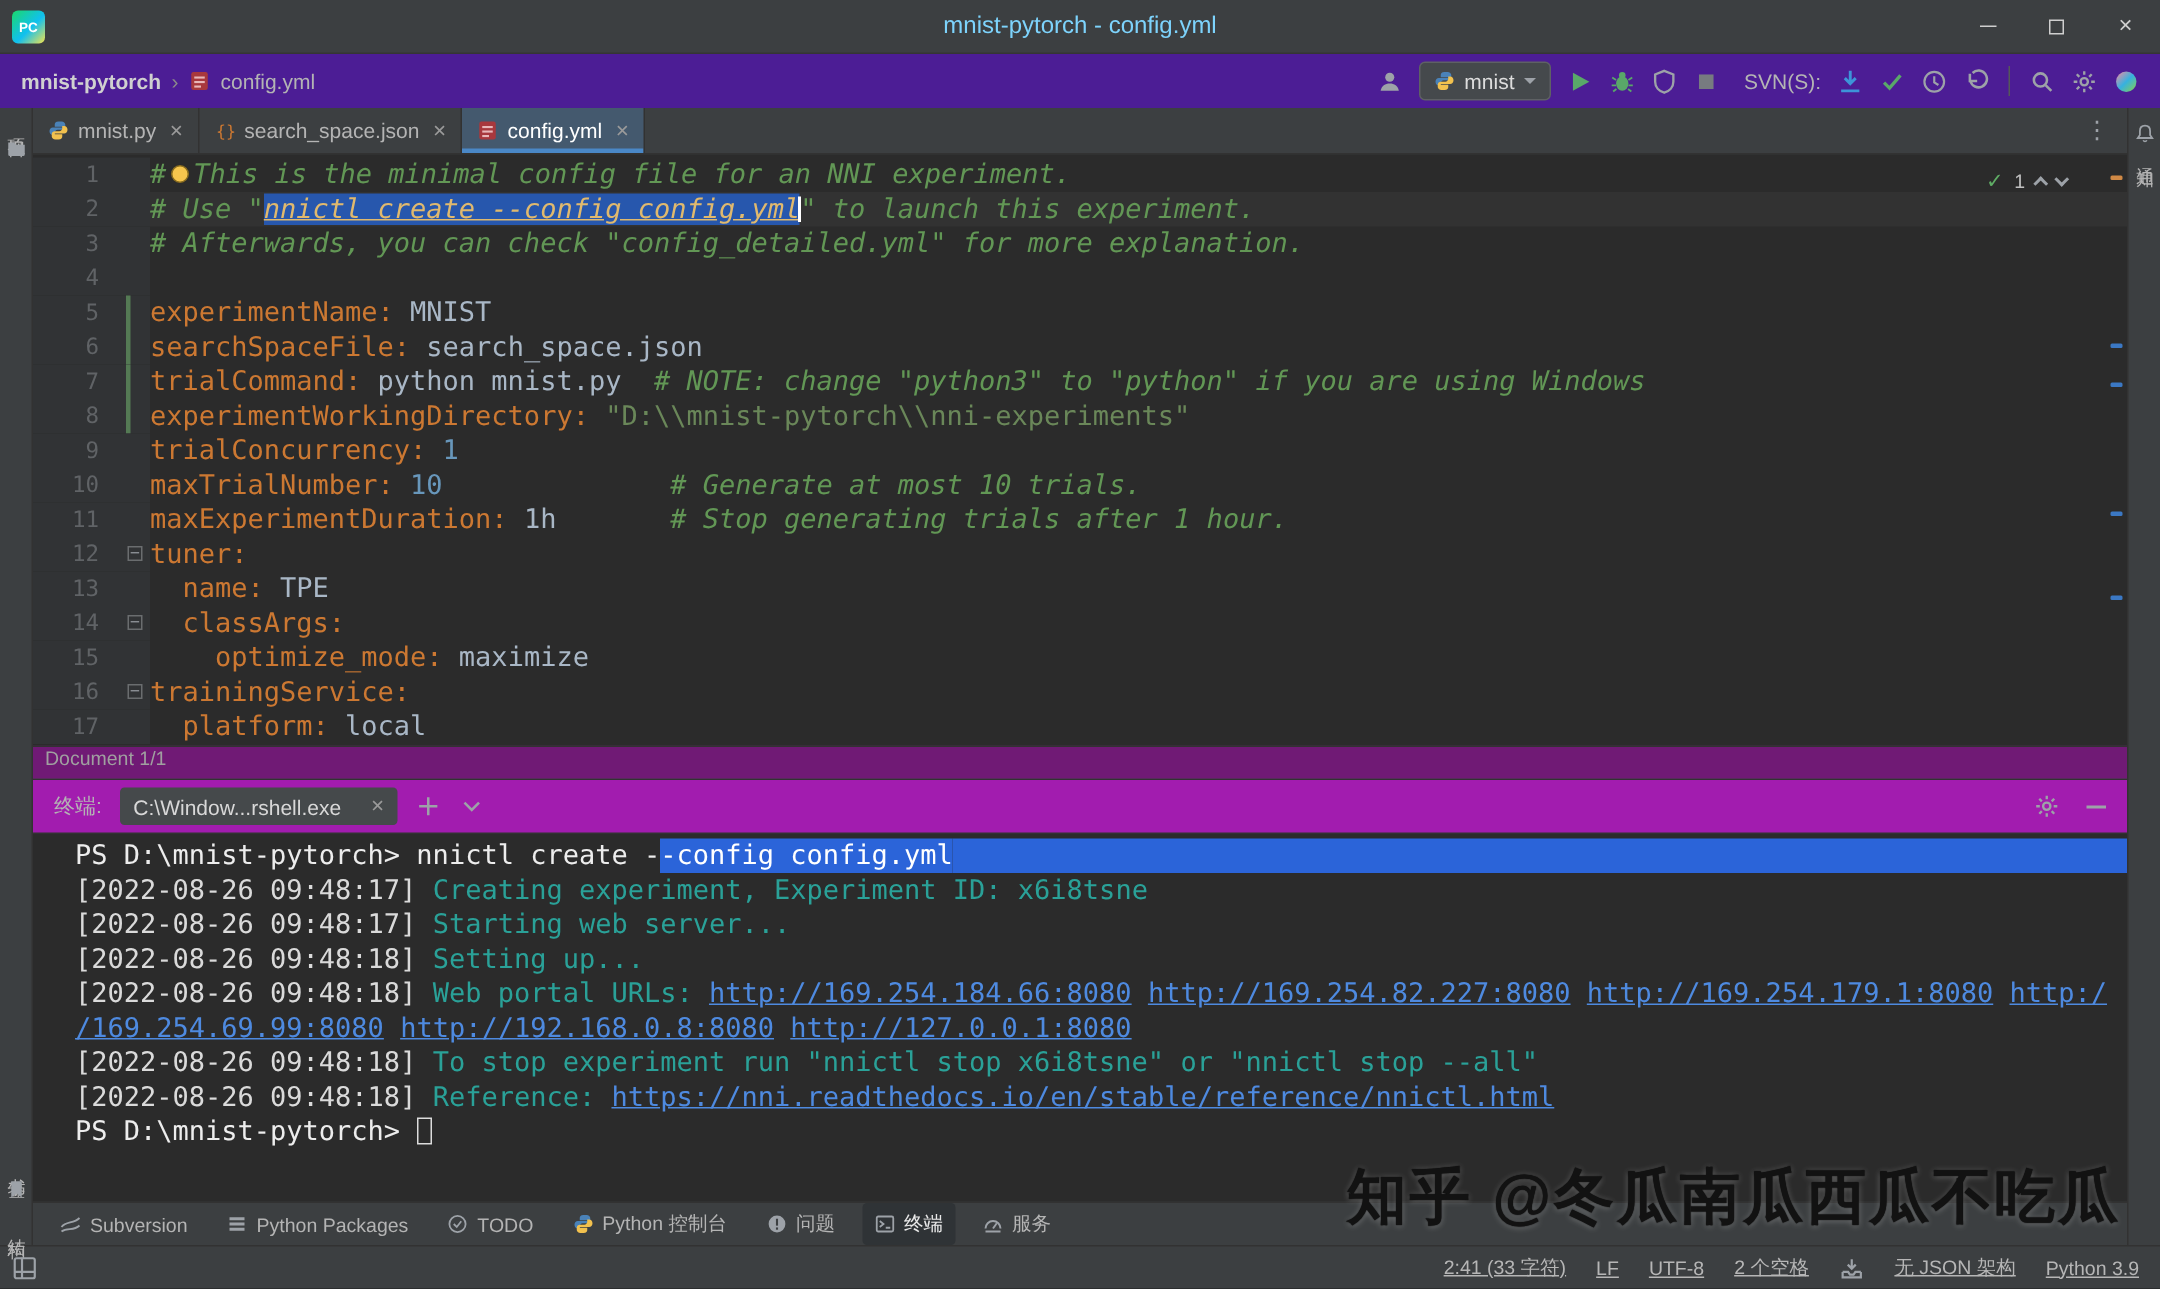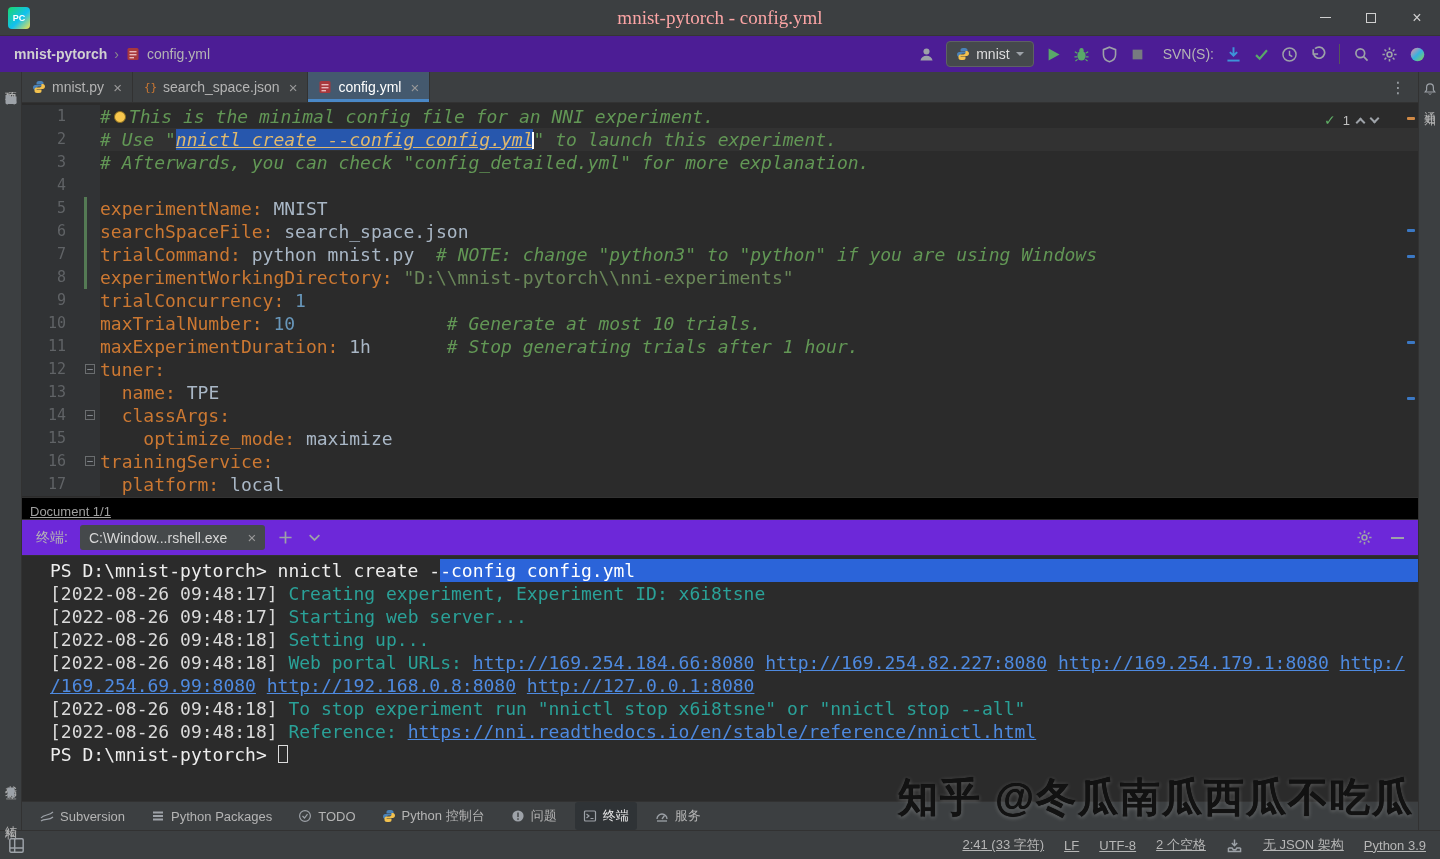--- a/index.html
+++ b/index.html
@@ -7,21 +7,21 @@
        font-family:"Liberation Sans","DejaVu Sans",sans-serif;color:#bbbbbb;box-sizing:border-box;}
   .app *{box-sizing:border-box;}
 
   
   .titlebar{height:36px;display:flex;align-items:center;background:#3c3f41;border-bottom:1px solid #353535;position:relative;}
   .logo{width:22px;height:22px;border-radius:4px;margin:0 12px 0 8px;flex:0 0 22px;
         background:linear-gradient(135deg,#1bd96a 0%,#11c0f0 55%,#f5e34b 100%);
         display:flex;align-items:center;justify-content:center;font-size:9px;font-weight:bold;color:#fff;}
   .menus{display:flex;}
   .menu-item{padding:0 9px;font-size:14px;color:#bbbbbb;line-height:35px;}
-  .wintitle{position:absolute;left:50%;transform:translateX(-50%);color:#fca5a5;font-size:19px;font-family:Liberation Serif, serif;}
+  .wintitle{position:absolute;left:50%;transform:translateX(-50%);color:#7dd3fc;font-size:16px;}
   .winbtns{margin-left:auto;display:flex;height:100%;}
   .wb{width:46px;height:100%;display:flex;align-items:center;justify-content:center;color:#cfcfcf;font-size:16px;}
   .wb.min i{width:11px;height:1px;background:#cfcfcf;display:block;}
   .wb.max i{width:10px;height:10px;border:1px solid #cfcfcf;display:block;}
 
   
   .navbar{height:36px;display:flex;align-items:center;background:#4c1d95;padding:0 14px;}
   .crumbs{display:flex;align-items:center;gap:7px;font-size:14px;}
   .crumb.proj{color:#d0d0d0;font-weight:bold;}
   .crumb{color:#b4b4b4;}
@@ -77,25 +77,25 @@
   .okmark{color:#5fad65;font-size:14px;font-weight:bold;}
   .chev{width:7px;height:7px;border-right:2px solid #9da2a8;border-bottom:2px solid #9da2a8;display:inline-block;}
   .chev.up{transform:rotate(-135deg);margin-top:4px;}
   .chev.down{transform:rotate(45deg);margin-bottom:3px;}
   .emarks{position:absolute;top:0;right:3px;width:8px;height:100%;}
   .em{position:absolute;right:0;width:8px;height:3px;border-radius:1px;}
   .em.orange{background:#d08945;}
   .em.blue{background:#3b78c4;}
 
   
-  .docbar{height:22px;background:#000000;border-top:1px solid #323232;display:flex;align-items:flex-end;
-          padding-left:8px;font-size:13px;color:#a0a0a0;text-decoration:underline;}
-
-  
-  .termbar{height:37px;background:#6d28d9;border-top:1px solid #323232;border-bottom:1px solid #323232;
+  .docbar{height:22px;background:#701a75;border-top:1px solid #323232;display:flex;align-items:flex-start;
+          padding-left:8px;font-size:13px;color:#a0a0a0;}
+
+  
+  .termbar{height:37px;background:#a21caf;border-top:1px solid #323232;border-bottom:1px solid #323232;
            display:flex;align-items:center;padding:0 14px;gap:12px;font-size:14px;}
   .termlabel{color:#b4b4b4;}
   .termtab{display:flex;align-items:center;gap:20px;color:#d8d8d8;background:#45494b;border-radius:3px;padding:4px 9px;}
   .termtab .close{color:#9a9a9a;font-size:15px;}
   .termbar-right{margin-left:auto;display:flex;align-items:center;gap:18px;}
   .minbar{width:13px;height:2px;background:#9da2a8;display:inline-block;}
 
   
   .terminal{height:245px;background:#2b2b2b;position:relative;overflow:hidden;padding-top:3px;
             font-family:"DejaVu Sans Mono","Liberation Mono",monospace;font-size:18px;}

